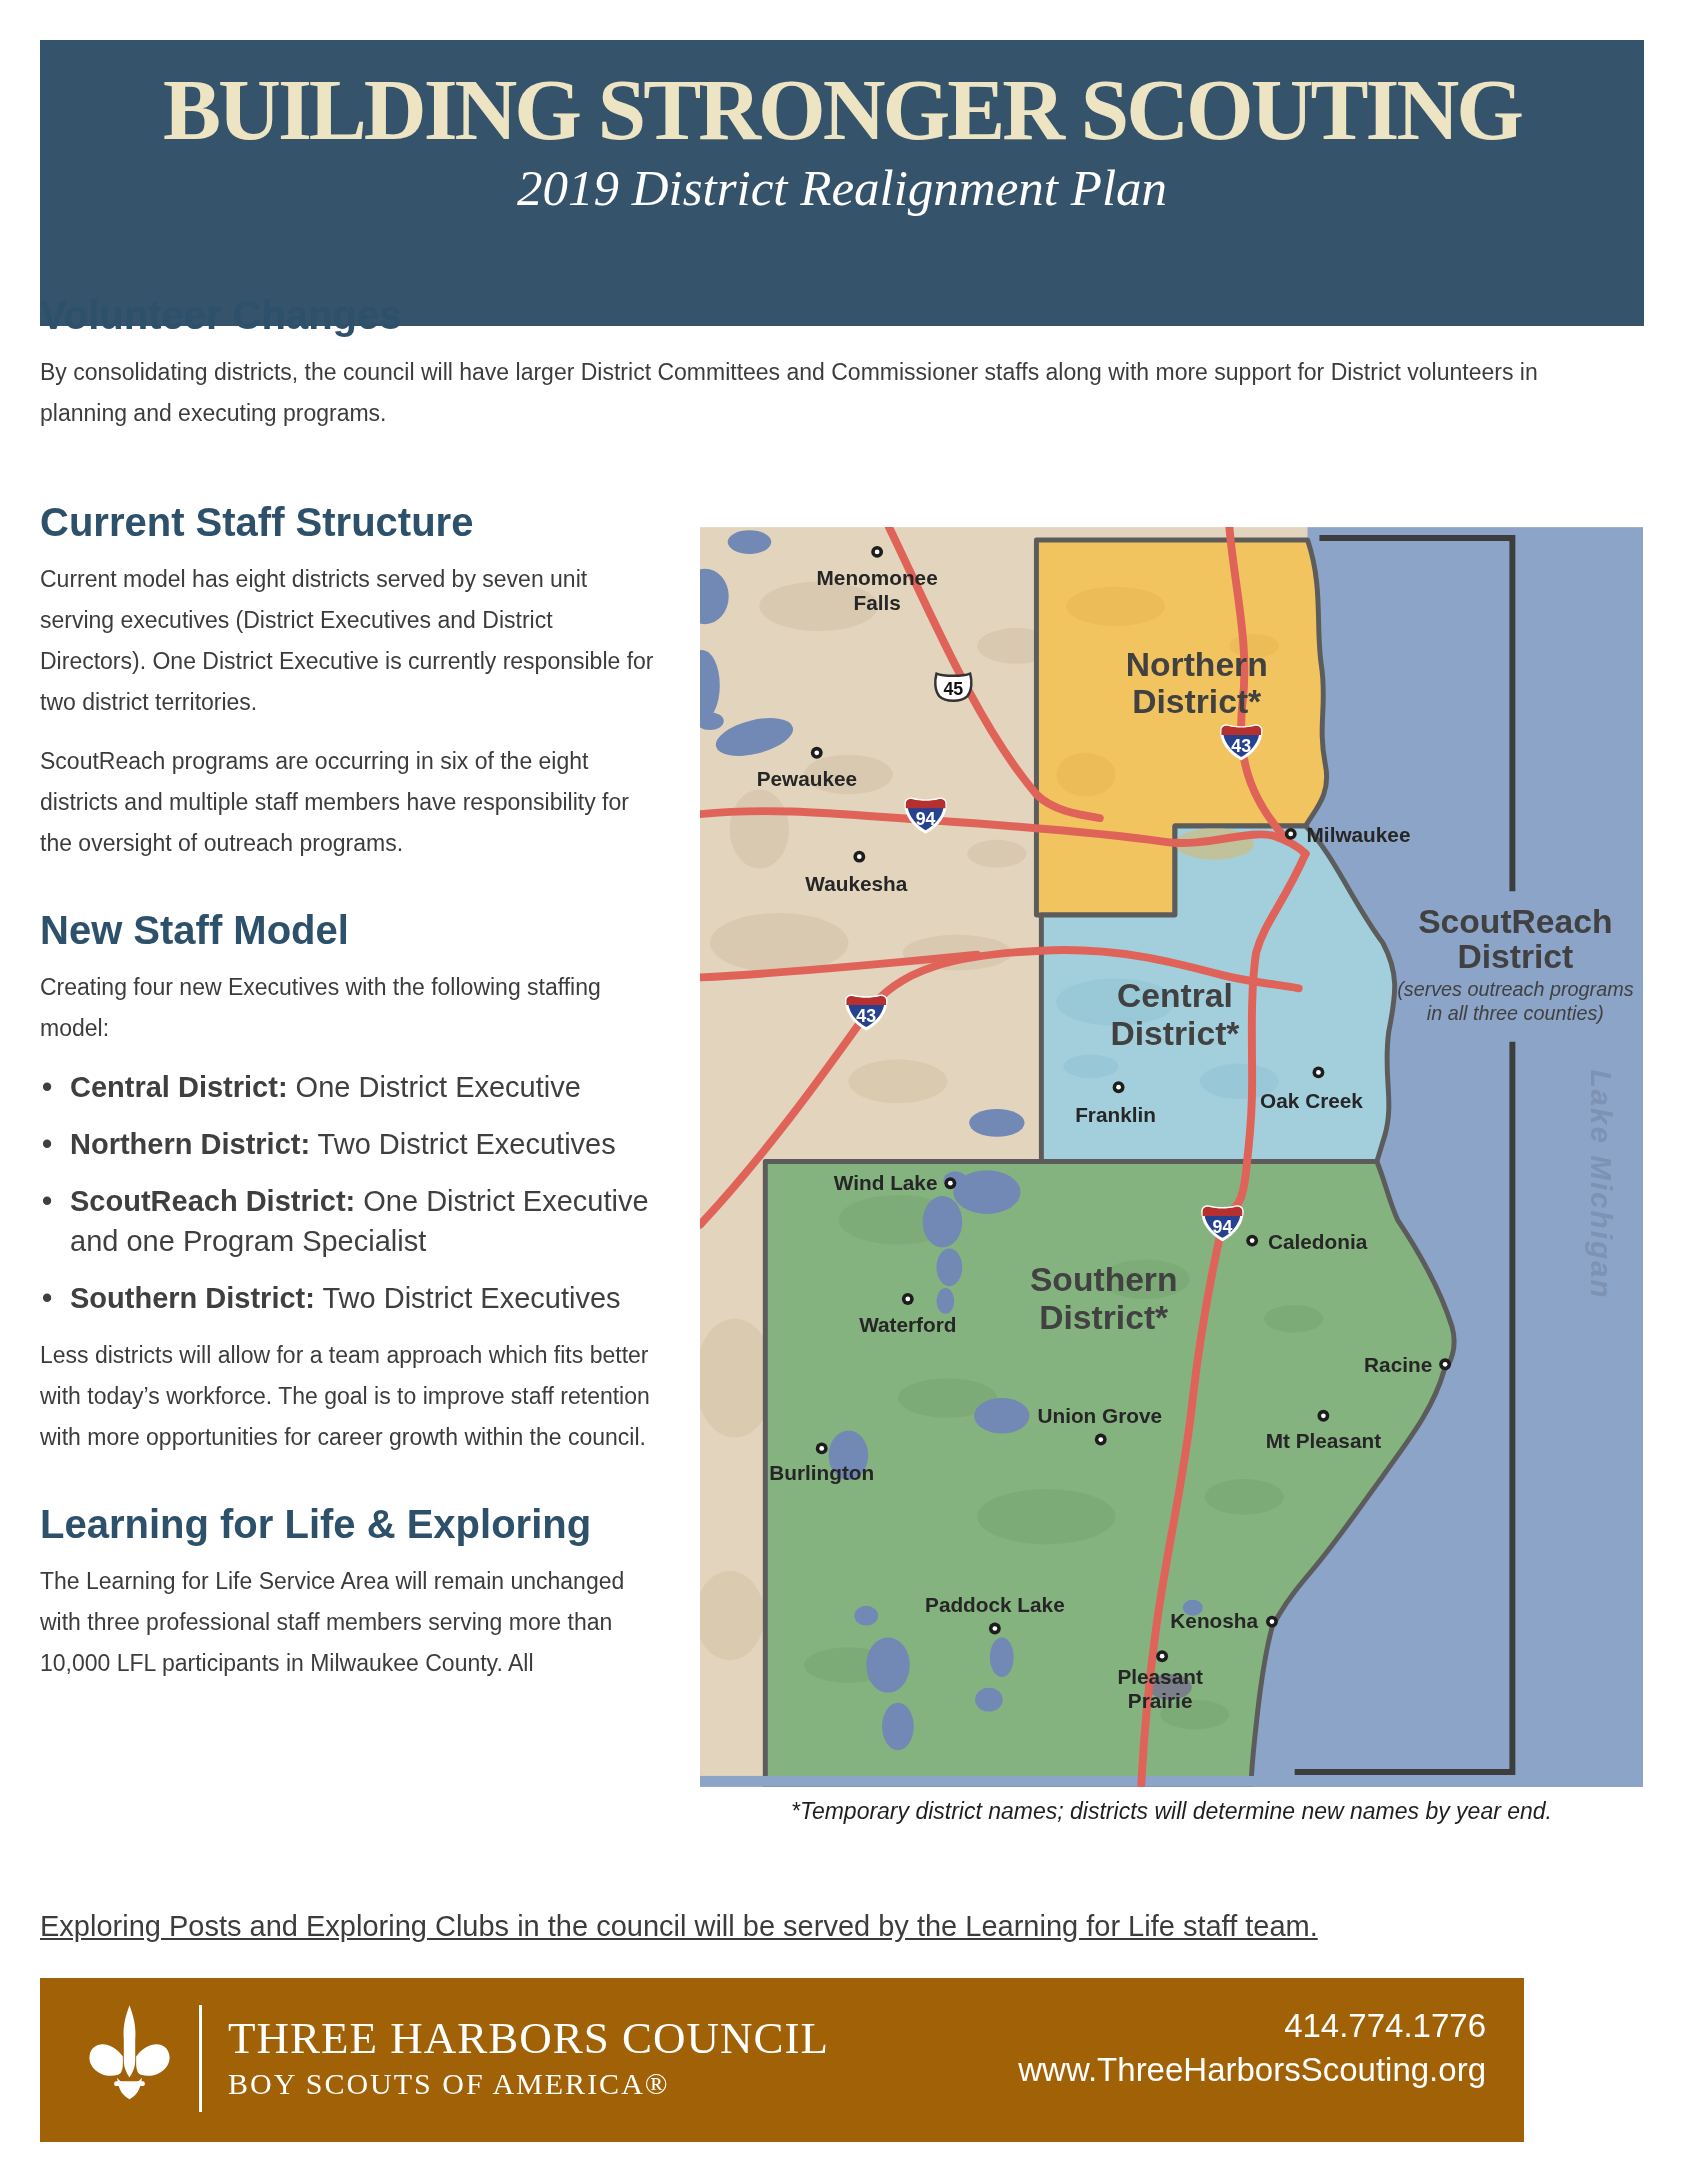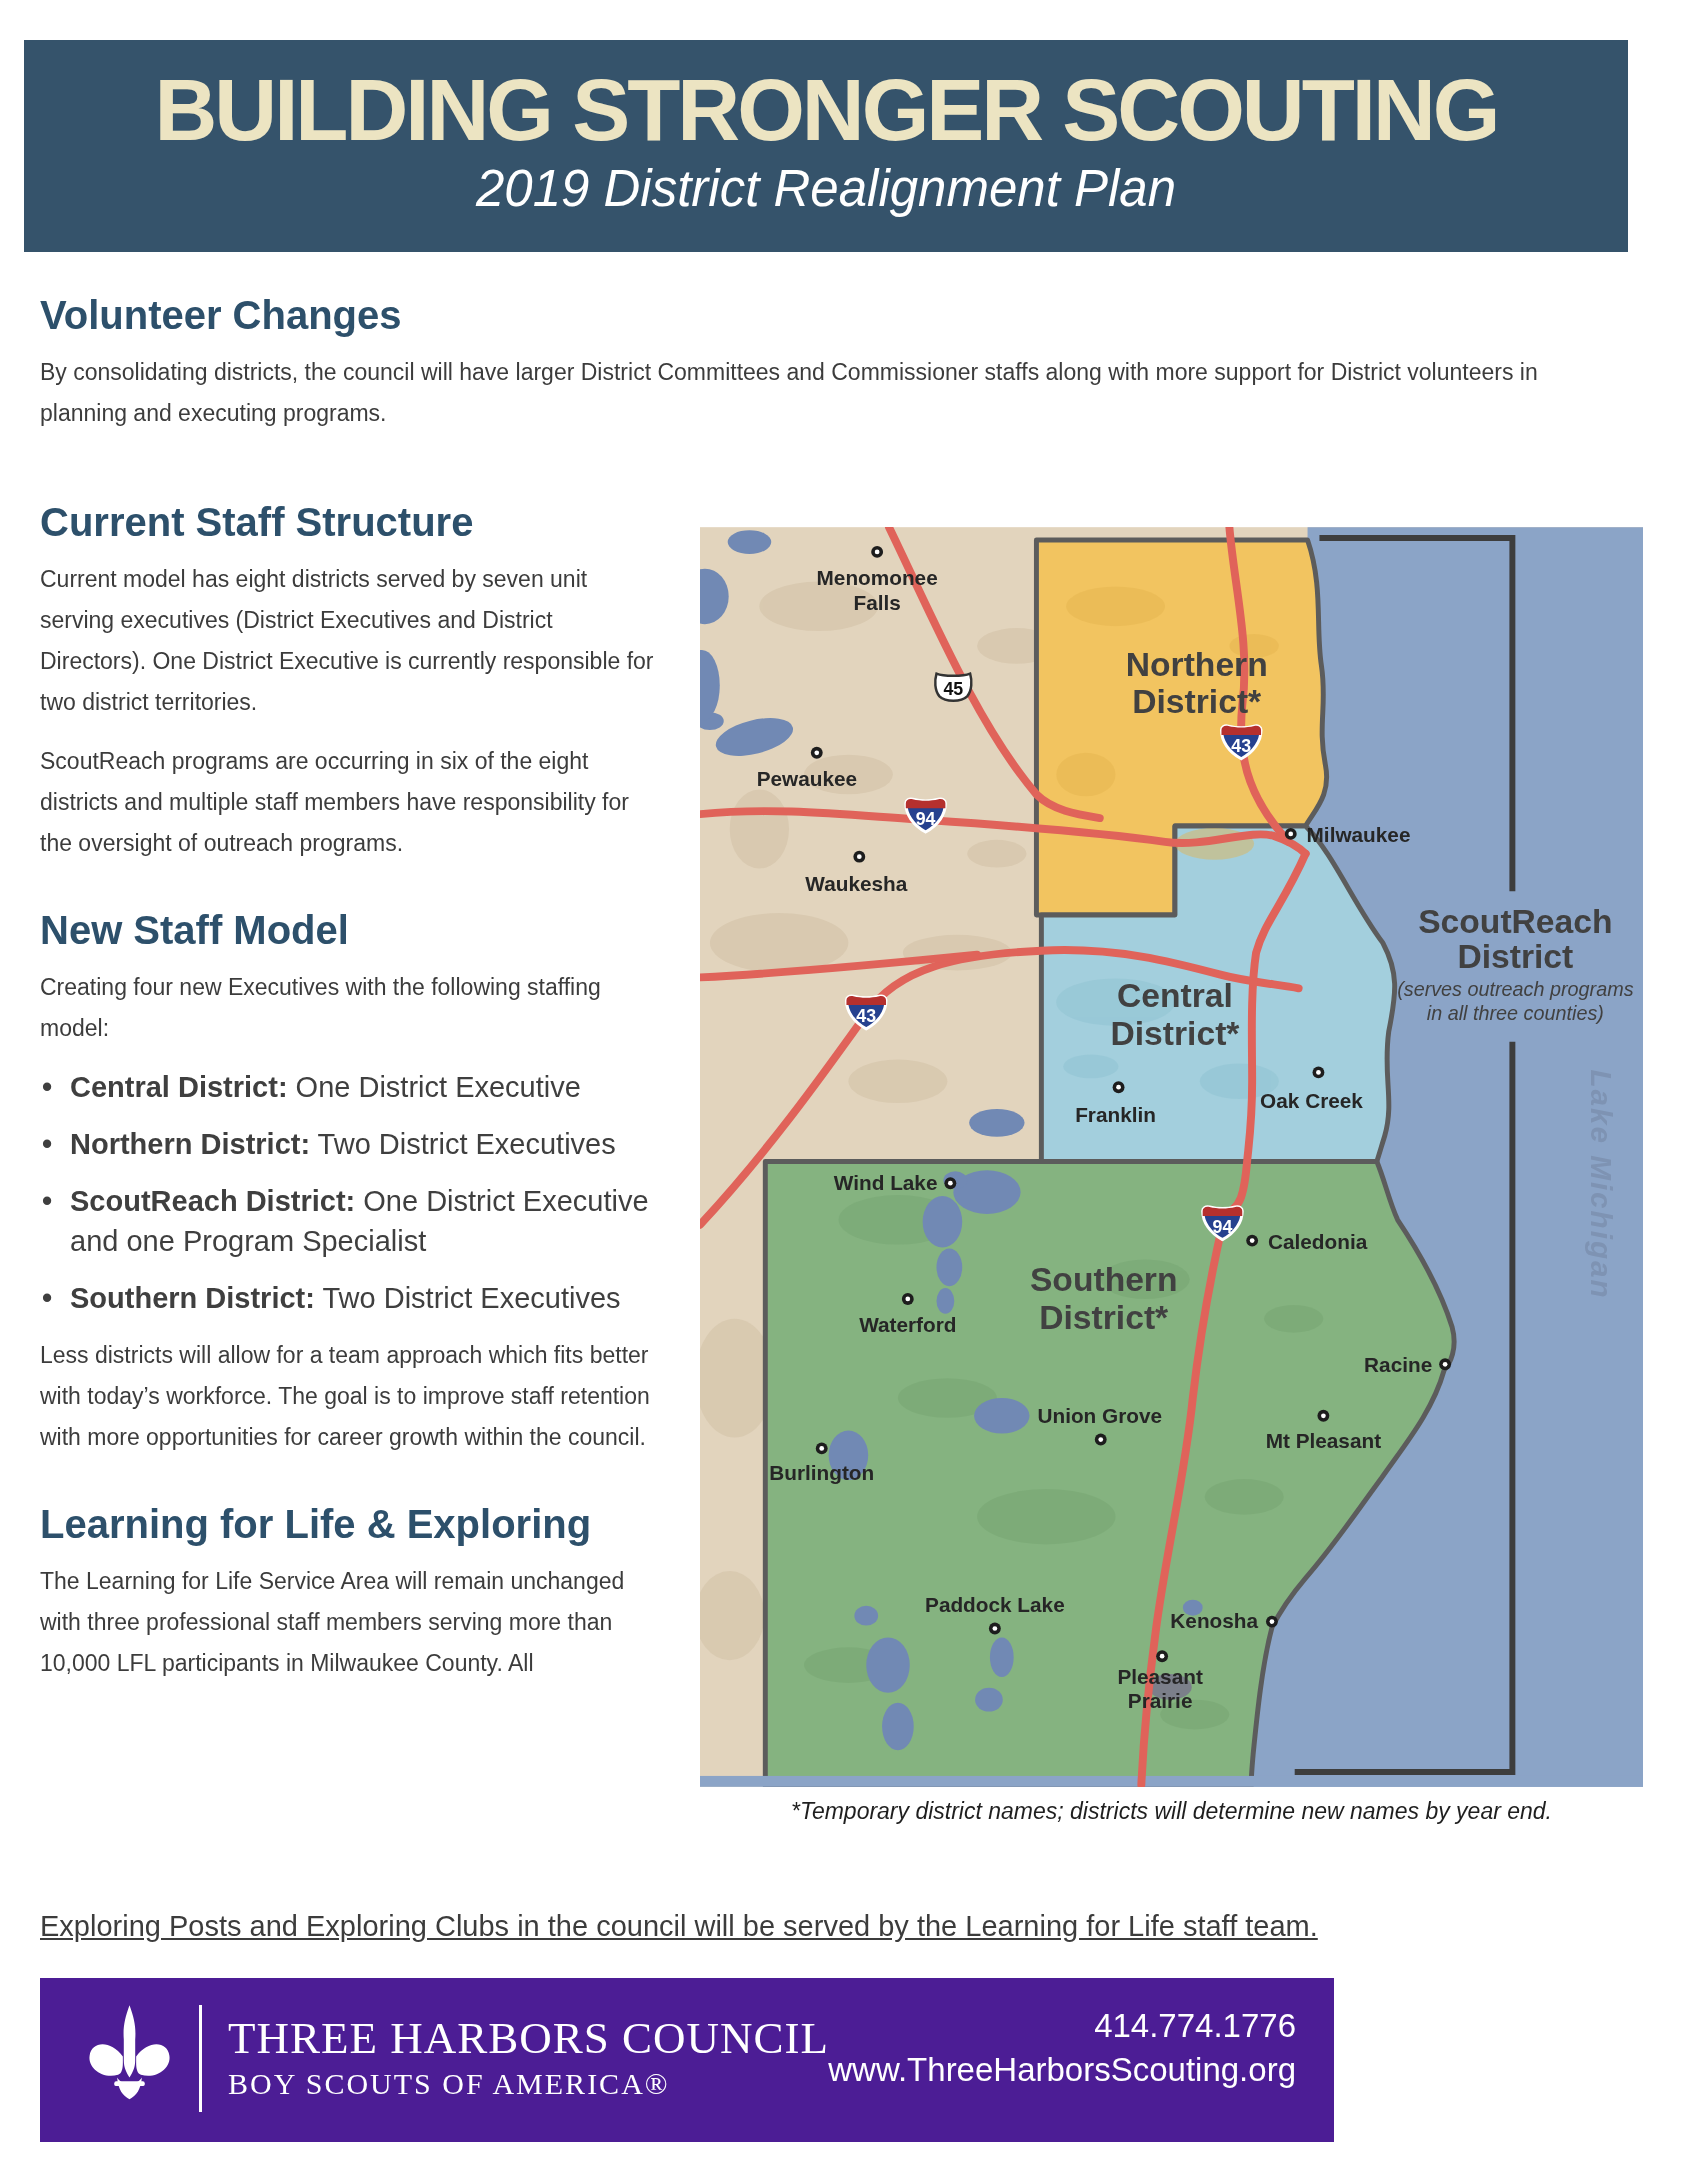--- a/index.html
+++ b/index.html
@@ -1,20 +1,20 @@
 <!DOCTYPE html>
 <html><head>
 <meta charset="utf-8">
 <style>
   html,body{margin:0;padding:0;background:#ffffff;}
   .page{position:relative;width:1683px;height:2178px;background:#fff;overflow:hidden;
         font-family:"Liberation Sans", sans-serif;color:#3f3f3f;}
   
-  .header-bar{position:absolute;left:24px;top:40px;width:1604px;height:212px;
-              background:#35536b;text-align:center;}
+  .header-bar{position:absolute;left:40px;top:40px;width:1604px;height:286px;
+              background:#35536b;text-align:center;font-family:Liberation Serif, serif;}
   .header-title{margin-top:26px;font-size:87px;font-weight:bold;letter-spacing:-3px;
                 color:#ece4c2;line-height:1.0;}
   .header-subtitle{margin-top:6px;font-size:51px;font-style:italic;color:#ffffff;}
   
   .h2{font-size:40px;font-weight:bold;color:#2d506b;margin:0 0 14px 0;}
   .body{font-size:23px;line-height:41px;color:#3c3c3c;margin:0;}
   .volunteer{position:absolute;left:40px;top:293px;width:1559px;}
   .leftcol{position:absolute;left:40px;top:500px;width:619px;}
   .leftcol p{margin:0 0 18px 0;}
   .leftcol .gap{height:26px;}
@@ -28,22 +28,22 @@
   
   .map-wrap{position:absolute;left:700px;top:527px;width:943px;height:1260px;}
   .map-caption{position:absolute;left:700px;top:1798px;width:943px;text-align:center;
                font-size:23px;font-style:italic;color:#1f1f1f;}
   .map-city{font-size:21px;font-weight:bold;fill:#262626;}
   .map-district{font-size:34px;font-weight:bold;fill:#414141;}
   .map-sub{font-size:20px;font-style:italic;fill:#414141;}
   .map-lake-label{font-size:30px;font-weight:bold;font-style:italic;fill:#7e93b3;letter-spacing:2px;}
   .shield-num{font-size:18px;font-weight:bold;}
   
-  .footer-bar{position:absolute;left:40px;top:1978px;width:1294px;height:164px;
-              background:#4c1d95;color:#fff;}
+  .footer-bar{position:absolute;left:40px;top:1978px;width:1484px;height:164px;
+              background:#a16207;color:#fff;}
   .footer-left{position:absolute;left:42px;top:18px;display:flex;align-items:center;}
   .footer-logo{width:95px;height:125px;}
   .footer-divider{width:3px;height:107px;background:#fff;margin:0 26px 0 22px;}
   .footer-org1{font-family:"Liberation Serif", serif;font-size:45px;letter-spacing:1px;line-height:51px;}
   .footer-org2{font-family:"Liberation Serif", serif;font-size:30px;letter-spacing:2px;line-height:40px;}
   .footer-right{position:absolute;right:38px;top:26px;text-align:right;
                 font-size:33px;line-height:44px;color:#fff;}
   .footer-right sup{font-size:20px;}
   .sep{display:inline-block;padding:0 16px;}
 </style>

